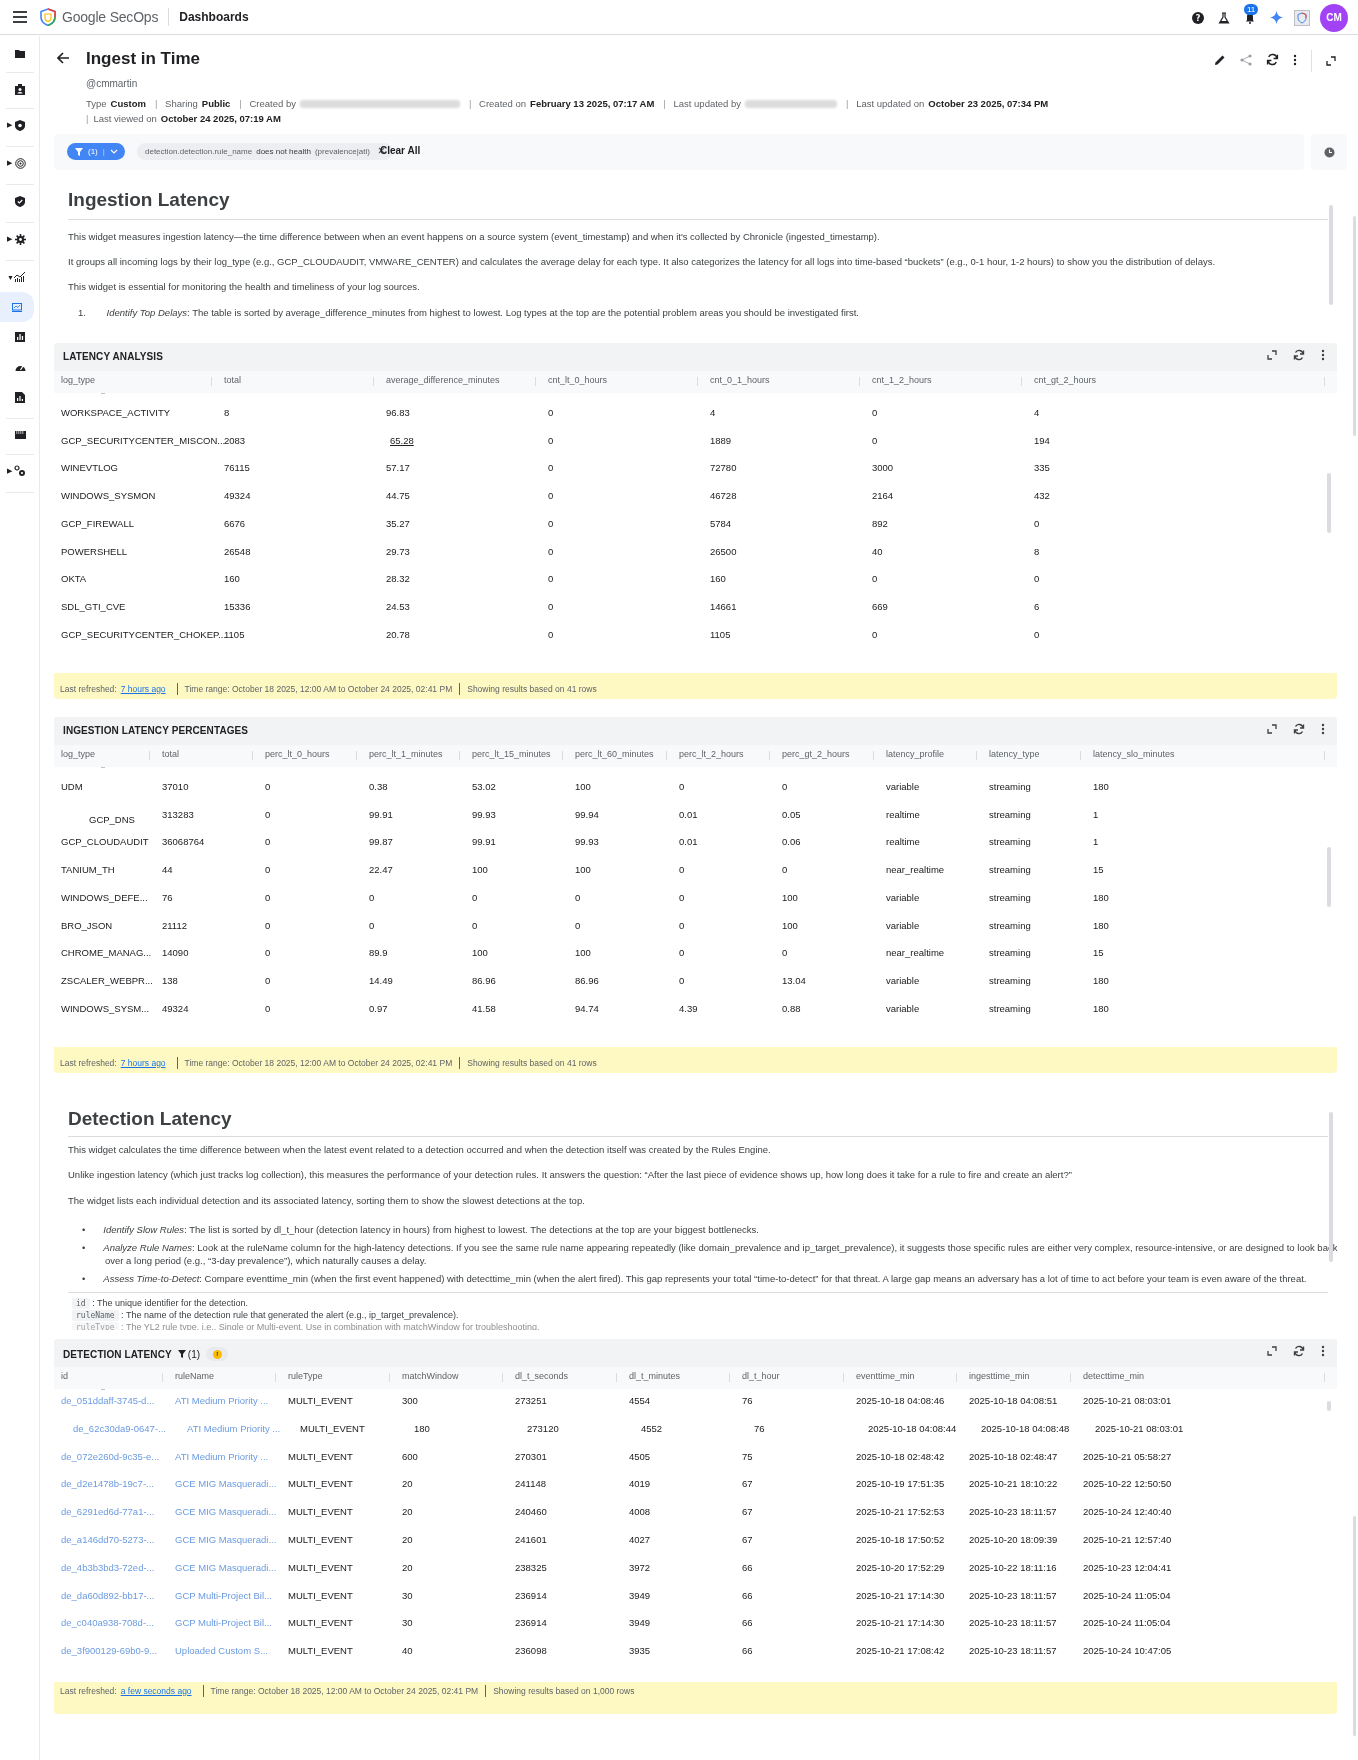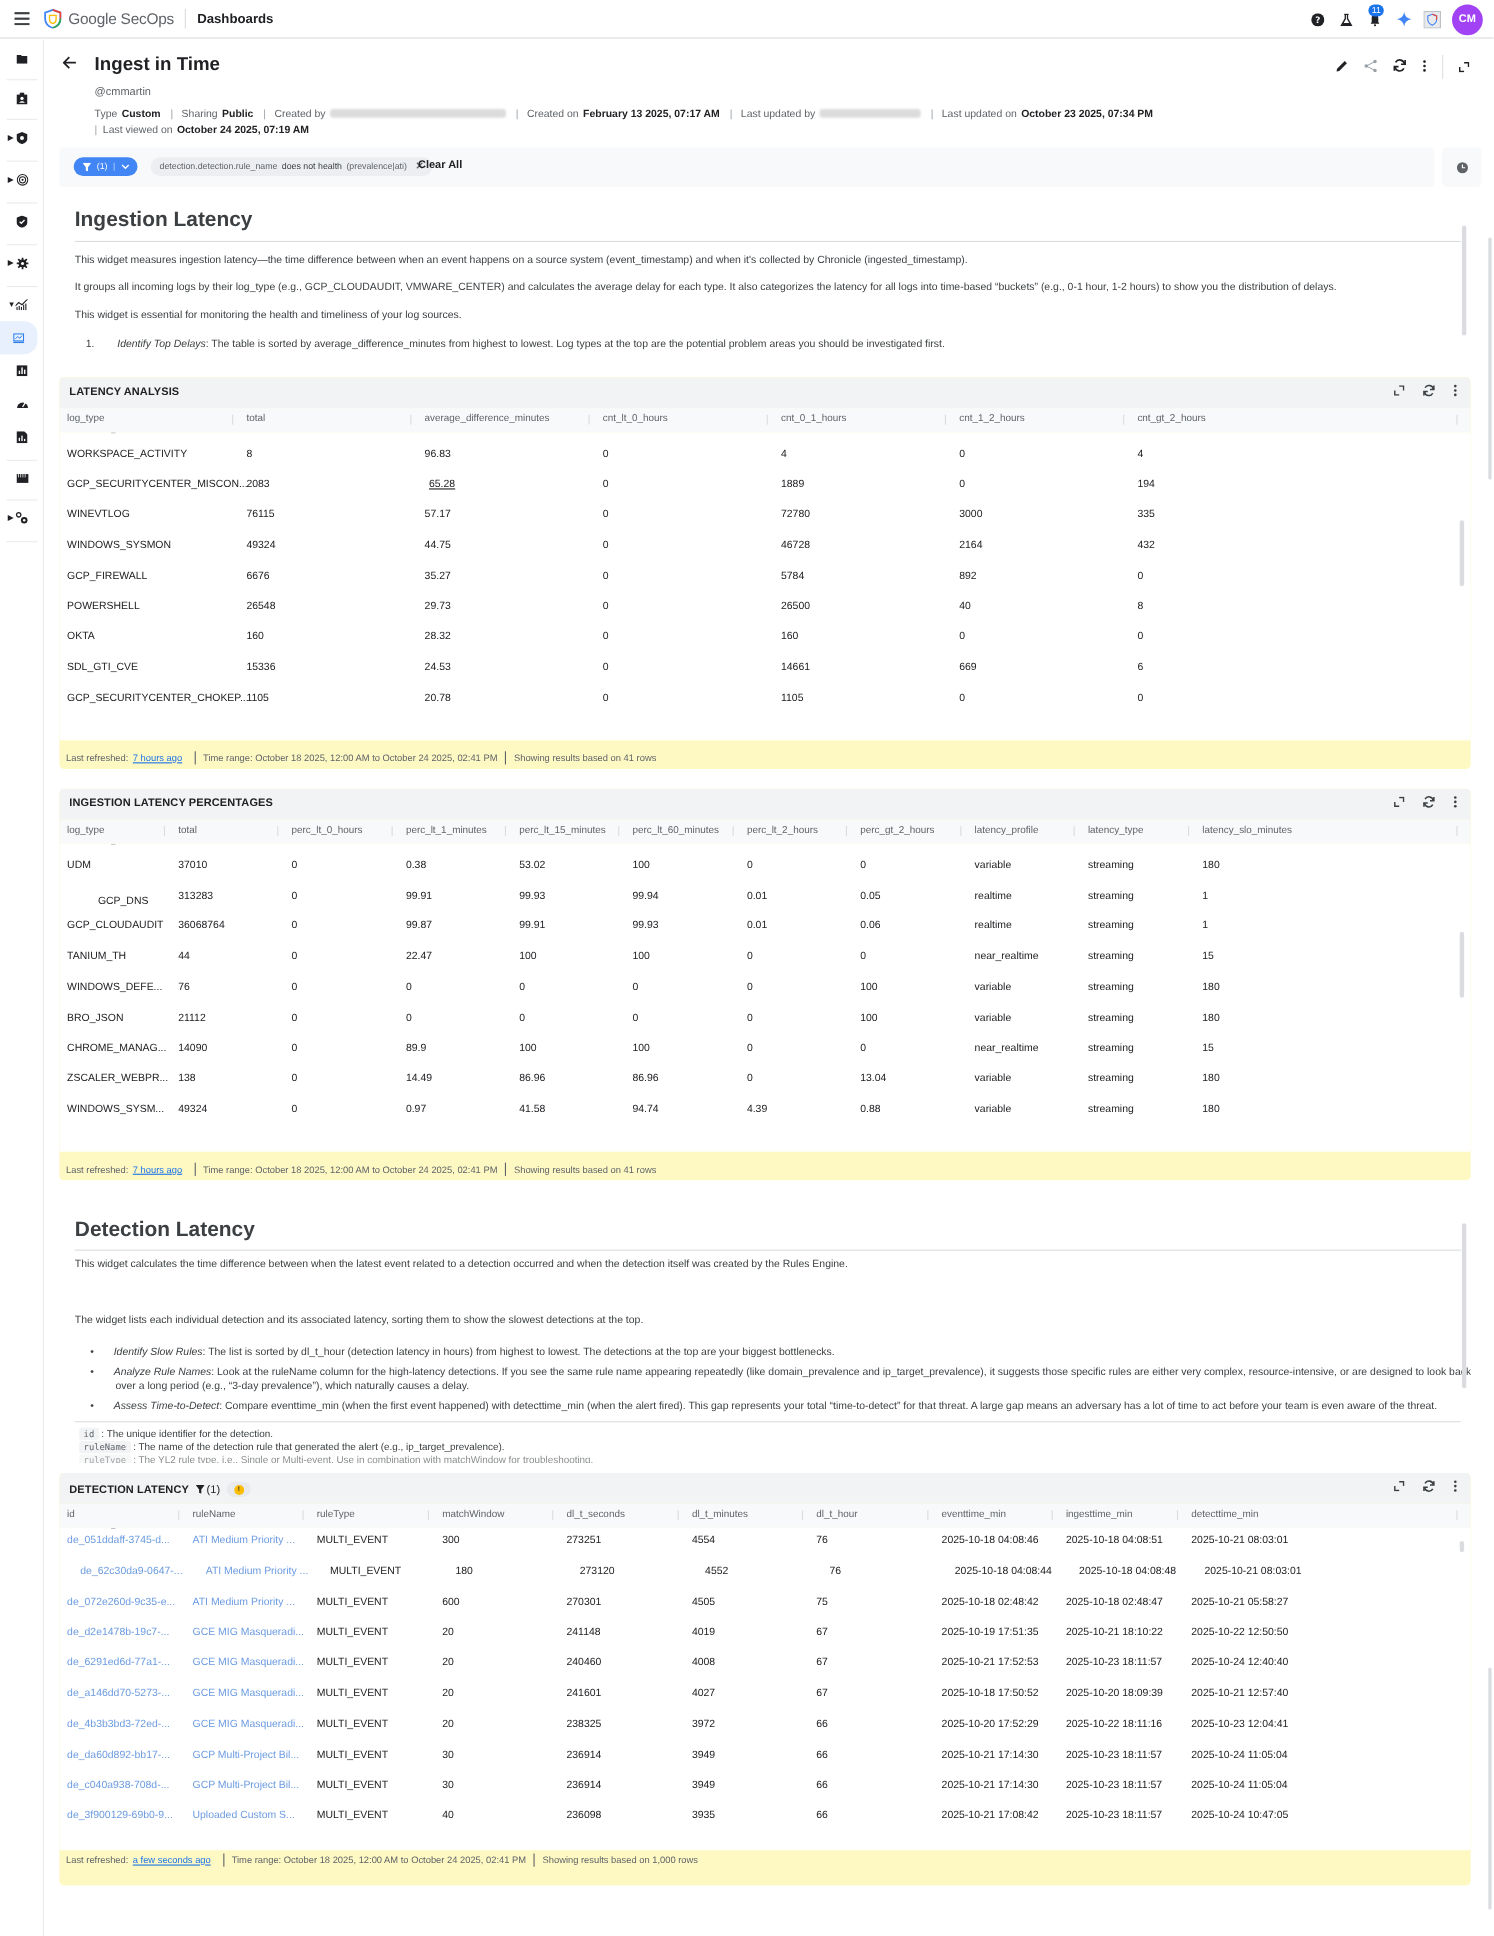--- a/index.html
+++ b/index.html
@@ -657,20 +657,21 @@
       <span>Time range: October 18 2025, 12:00 AM to October 24 2025, 02:41 PM</span>
       <span class="fsep"></span>
       <span>Showing results based on 41 rows</span>
     </div>
   </section>
 
   <section class="text-widget" style="top:1064px;height:230px">
     <h2 class="tw-heading" style="top:8px">Detection Latency</h2>
     <div class="tw-rule" style="top:36px"></div>
     <p class="tw-p" style="top:44px">This widget calculates the time difference between when the latest event related to a detection occurred and when the detection itself was created by the Rules Engine.</p>
+    <p class="tw-p" style="top:69px">Unlike ingestion latency (which just tracks log collection), this measures the performance of your detection rules. It answers the question: “After the last piece of evidence shows up, how long does it take for a rule to fire and create an alert?”</p>
     <p class="tw-p" style="top:95px">The widget lists each individual detection and its associated latency, sorting them to show the slowest detections at the top.</p>
     <p class="tw-p" style="top:124px;left:28px">•<i style="margin-left:18px">Identify Slow Rules</i><span>: The list is sorted by dl_t_hour (detection latency in hours) from highest to lowest. The detections at the top are your biggest bottlenecks.</span></p>
     <p class="tw-p" style="top:142px;left:28px">•<i style="margin-left:18px">Analyze Rule Names</i><span>: Look at the ruleName column for the high-latency detections. If you see the same rule name appearing repeatedly (like domain_prevalence and ip_target_prevalence), it suggests those specific rules are either very complex, resource-intensive, or are designed to look back</span></p>
     <p class="tw-p" style="top:155px;left:51px">over a long period (e.g., “3-day prevalence”), which naturally causes a delay.</p>
     <p class="tw-p" style="top:173px;left:28px">•<i style="margin-left:18px">Assess Time-to-Detect</i><span>: Compare eventtime_min (when the first event happened) with detecttime_min (when the alert fired). This gap represents your total “time-to-detect” for that threat. A large gap means an adversary has a lot of time to act before your team is even aware of the threat.</span></p>
     <div class="tw-rule" style="top:192px"></div>
     <p class="tw-p" style="top:198px;left:18px;font-size:9px"><code class="k">id</code> <span>: The unique identifier for the detection.</span></p>
     <p class="tw-p" style="top:210px;left:18px;font-size:9px"><code class="k">ruleName</code> <span>: The name of the detection rule that generated the alert (e.g., ip_target_prevalence).</span></p>
     <p class="tw-p" style="top:222px;left:18px;font-size:9px;opacity:.6"><code class="k">ruleType</code> <span>: The YL2 rule type, i.e., Single or Multi-event. Use in combination with matchWindow for troubleshooting.</span></p>
     <div class="tw-scroll" style="top:12px;height:150px"></div>

